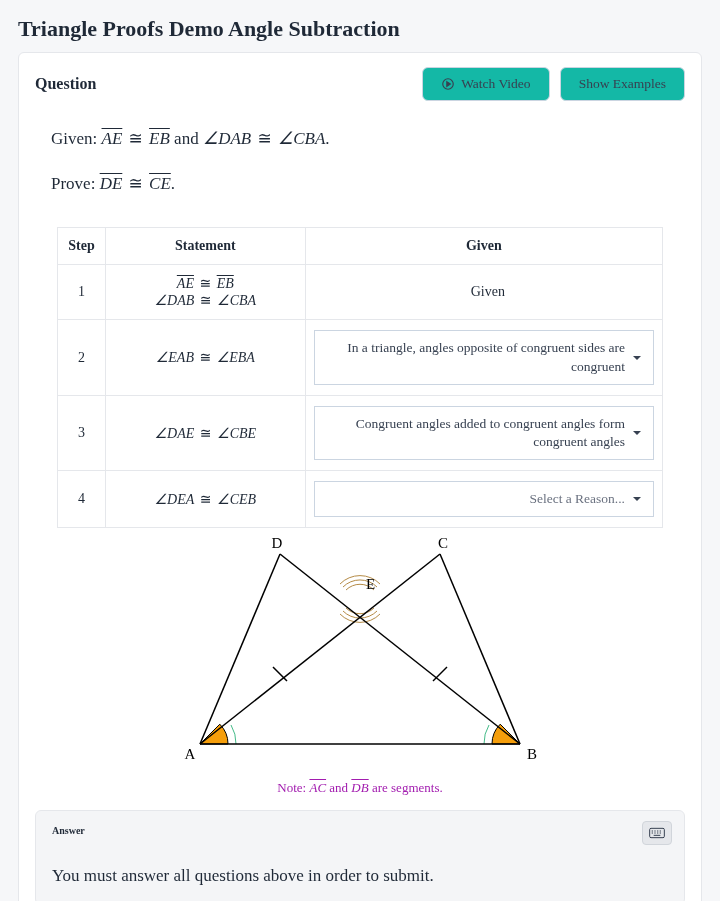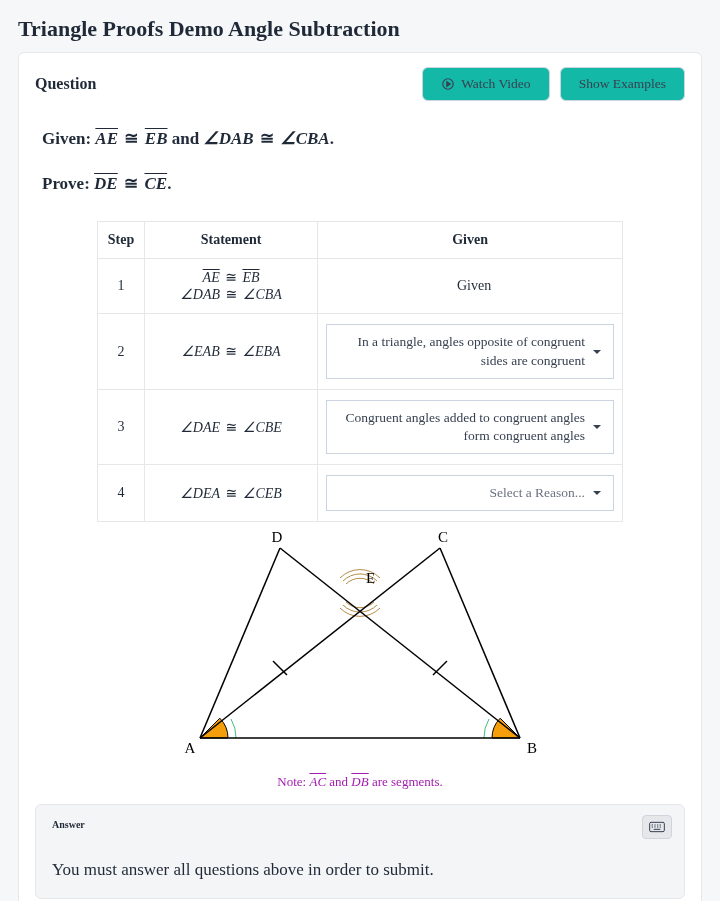--- a/index.html
+++ b/index.html
@@ -52,30 +52,30 @@
     align-items: center;
     gap: 6px;
     cursor: pointer;
   }
   .btn svg { width: 14px; height: 14px; }
   .prompt {
     padding: 6px 16px 0 16px;
     font-size: 17px;
     line-height: 1.6;
   }
-  .prompt p { margin: 10px 0 18px 7px; font-weight: bold; }
+  .prompt p { margin: 10px 0 18px 16px; }
   .bar { text-decoration: overline; }
   .ang::before { content: "\2220"; }
   .cong { font-style: normal; }
   .cong::before { content: "\2245"; padding: 0 2px; }
   .mathit { font-style: italic; }
   table.proof {
     border-collapse: collapse;
-    margin: 24px auto 4px auto;
-    width: 526px;
+    margin: 30px auto 4px auto;
+    width: 606px;
     font-size: 14px;
   }
   table.proof th, table.proof td {
     border: 1px solid #e5e7eb;
     padding: 10px 8px;
     text-align: center;
     vertical-align: middle;
   }
   table.proof th { font-weight: 700; background: #fff; }
   .step-col { width: 48px; }

